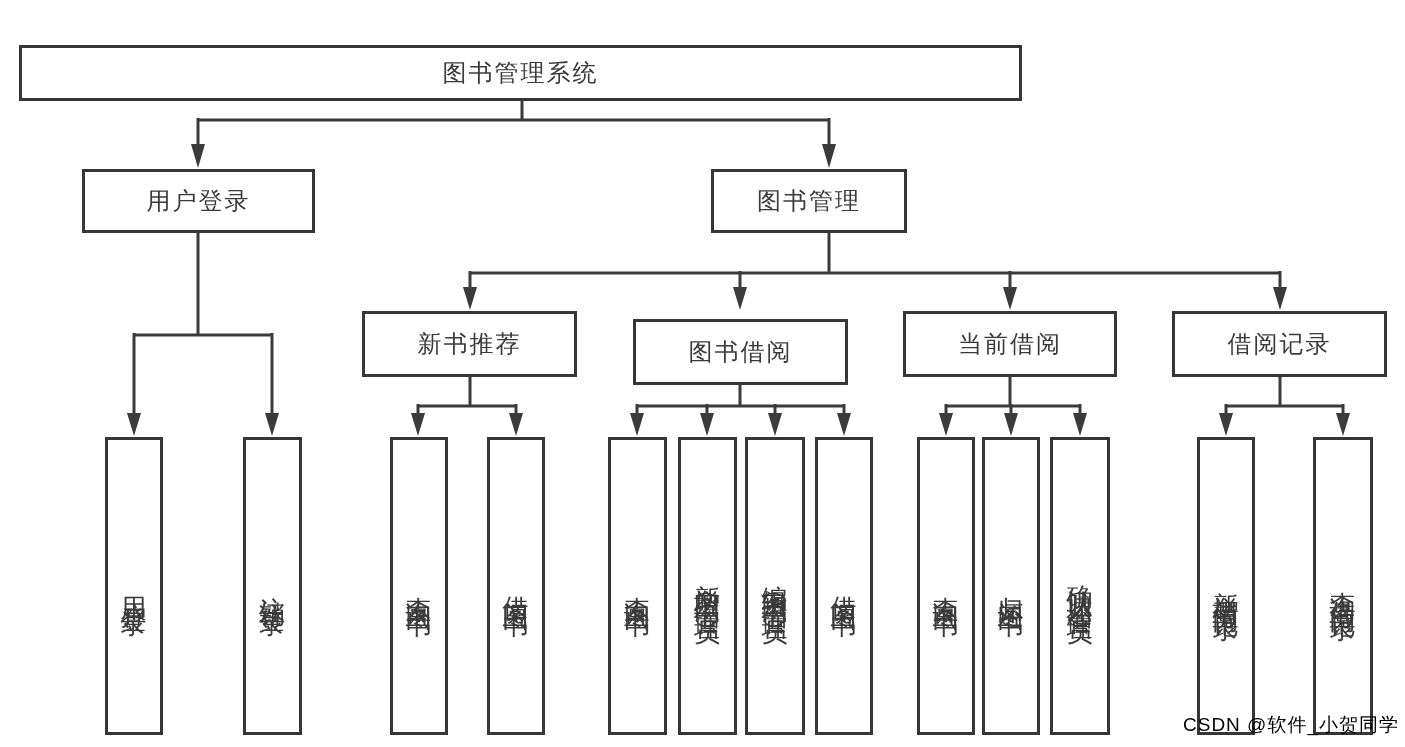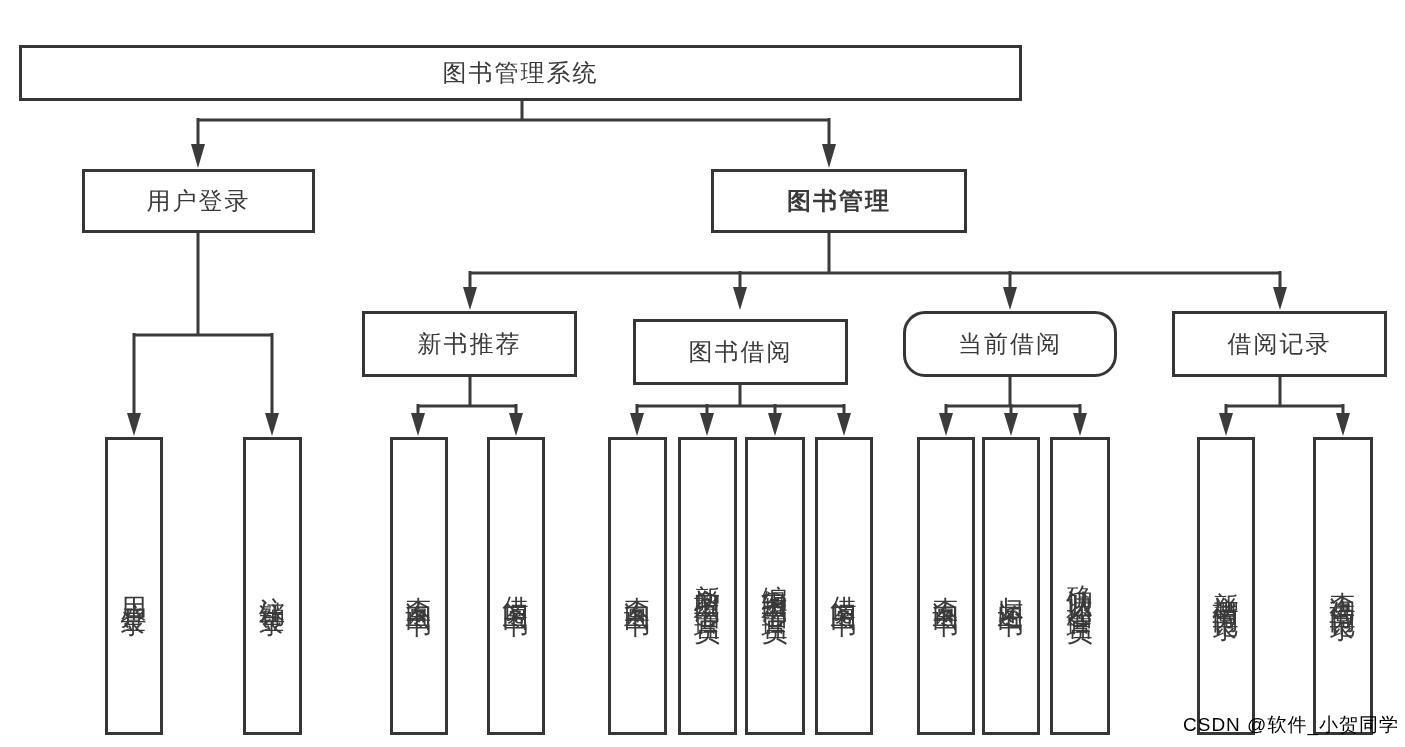--- a/index.html
+++ b/index.html
@@ -53,25 +53,25 @@
     <path class="ln" d="M1010 377 V406 M946 406 H1080 M946 404 V414 M1011 404 V414 M1080 404 V414"></path>
     <path class="ar" d="M939 413 H953 L946 436 Z M1004 413 H1018 L1011 436 Z M1073 413 H1087 L1080 436 Z"></path>
 
     <path class="ln" d="M1280 377 V406 M1226 406 H1343 M1226 404 V414 M1343 404 V414"></path>
     <path class="ar" d="M1219 413 H1233 L1226 436 Z M1336 413 H1350 L1343 436 Z"></path>
   </svg>
 
   <div class="node" style="left:19px;top:13px;width:1003px;height:56px;margin-top:32px;">图书管理系统</div>
 
   <div class="node" style="left:82px;top:169px;width:233px;height:64px;">用户登录</div>
-  <div class="node" style="left:711px;top:169px;width:256px;height:64px;font-weight:bold;">图书管理</div>
+  <div class="node" style="left:711px;top:169px;width:196px;height:64px;">图书管理</div>
 
   <div class="node" style="left:362px;top:311px;width:215px;height:66px;">新书推荐</div>
   <div class="node" style="left:633px;top:311px;width:215px;height:66px;margin-top:8px;">图书借阅</div>
-  <div class="node" style="left:903px;top:311px;width:214px;height:66px;border-radius:22px;">当前借阅</div>
+  <div class="node" style="left:903px;top:311px;width:214px;height:66px;">当前借阅</div>
   <div class="node" style="left:1172px;top:311px;width:215px;height:66px;">借阅记录</div>
 
   <div class="leaf" style="left:105px;top:437px;width:58px;height:298px;">
     <span class="vtext">用户登录</span>
   </div>
   <div class="leaf" style="left:243px;top:437px;width:59px;height:298px;">
     <span class="vtext">注销登录</span>
   </div>
 
   <div class="leaf" style="left:390px;top:437px;width:58px;height:298px;">

